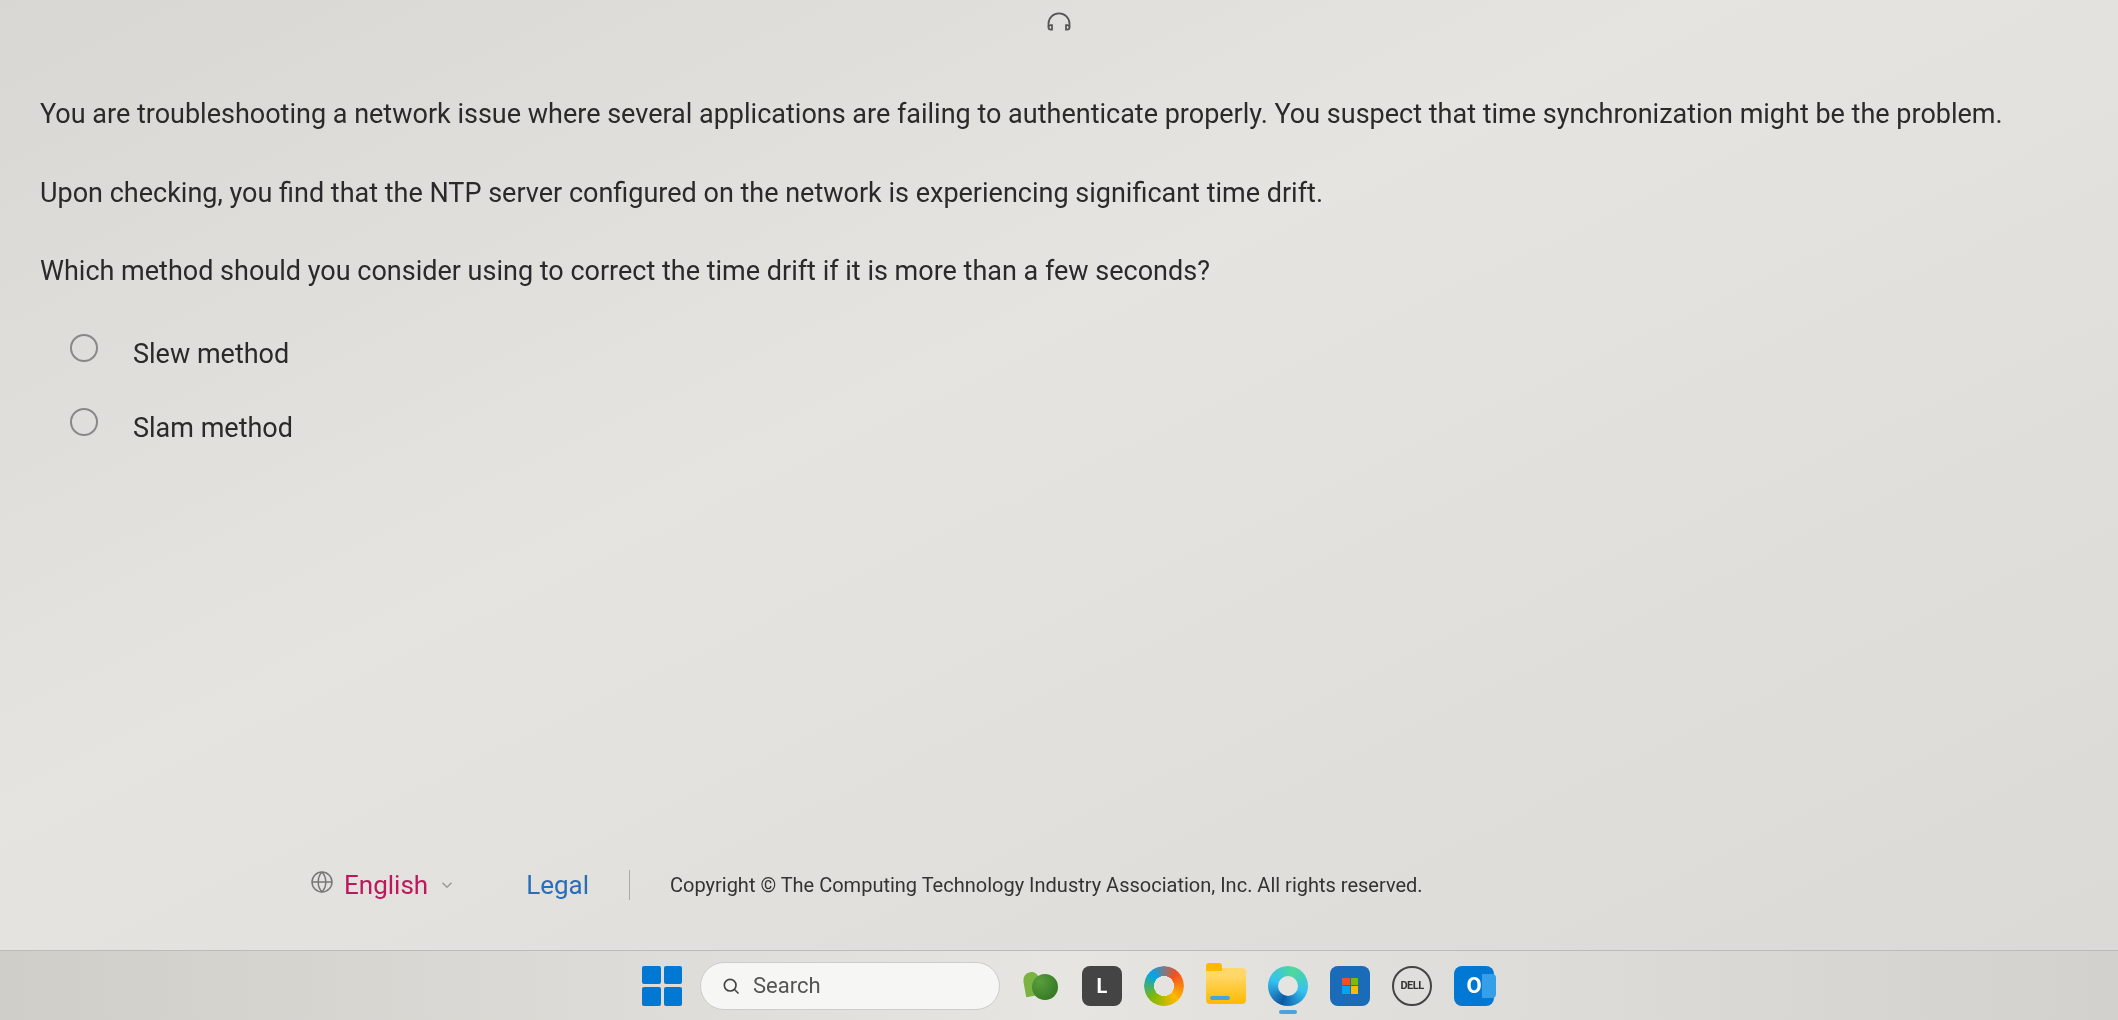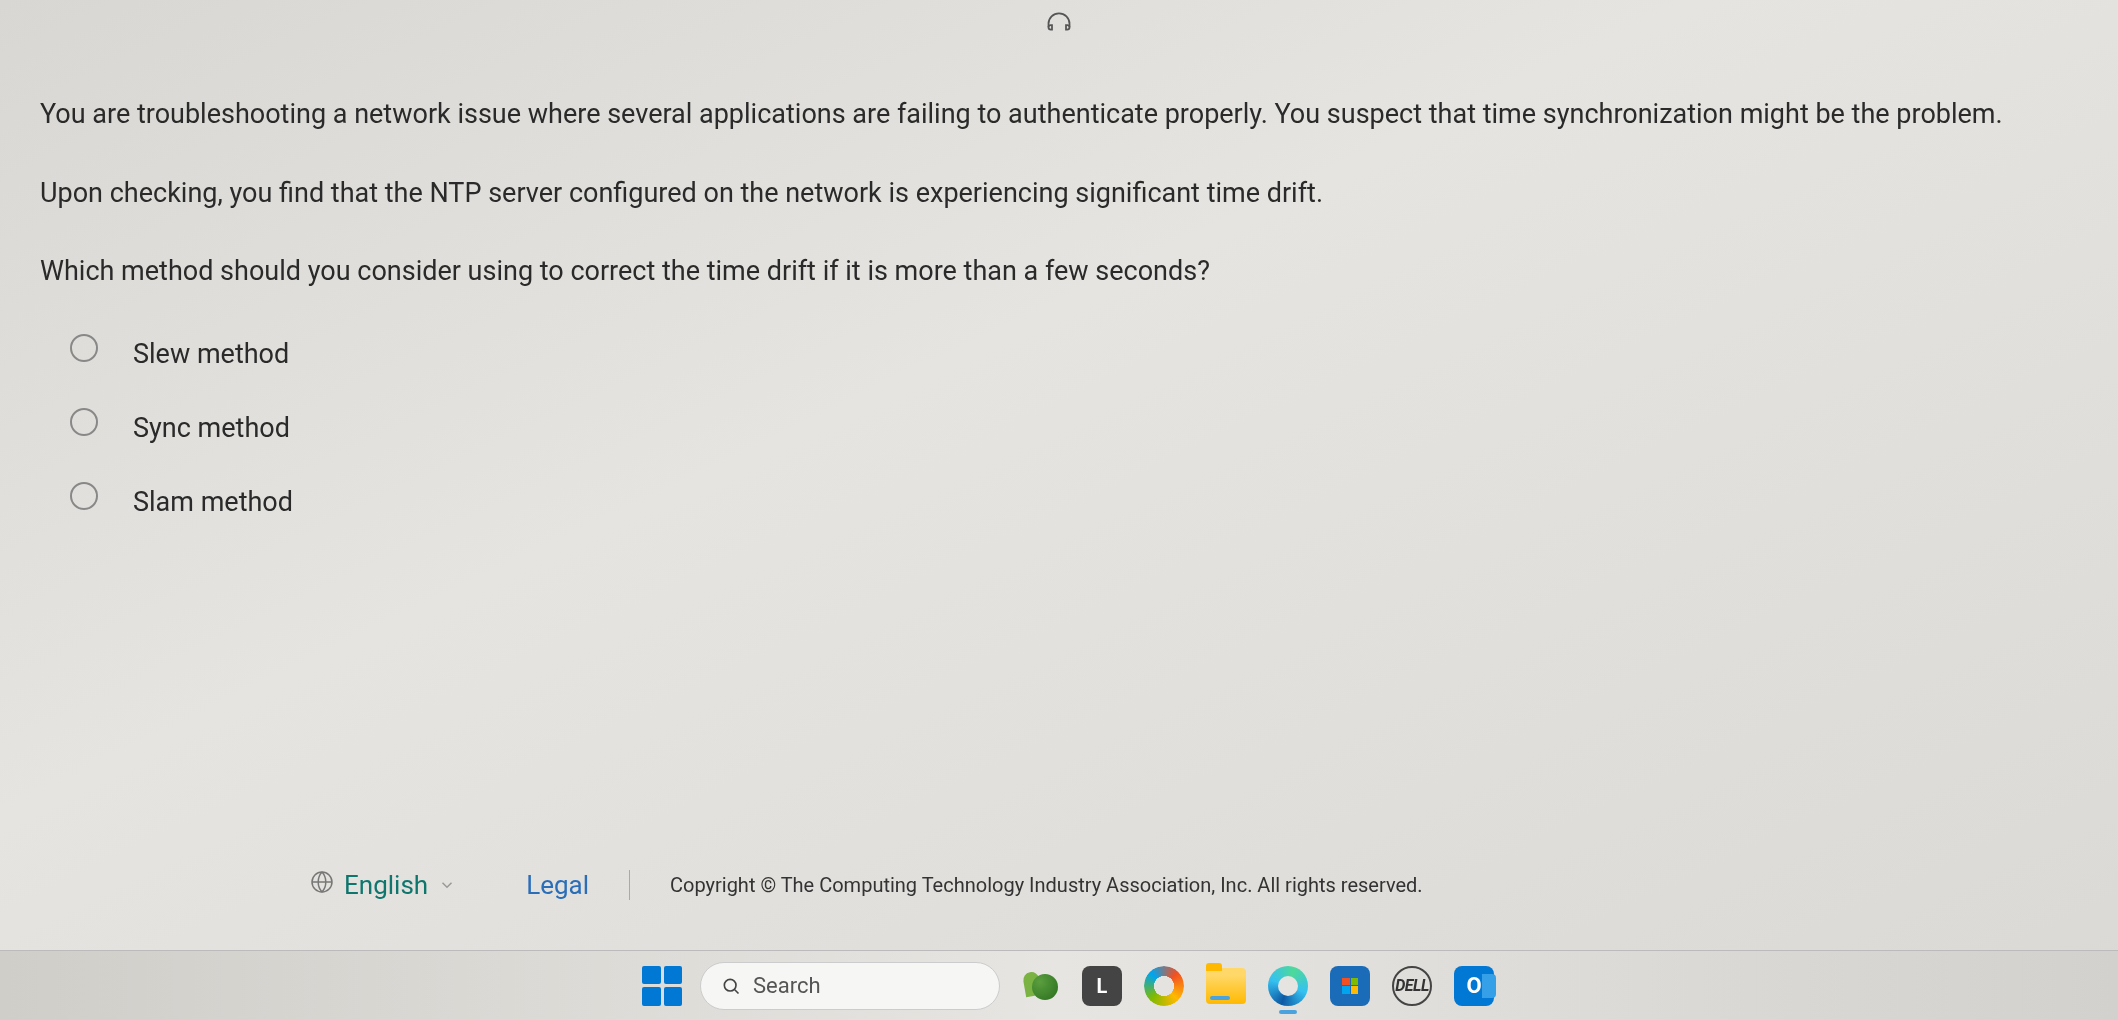--- a/index.html
+++ b/index.html
@@ -76,21 +76,21 @@
       display: flex;
       align-items: center;
       padding: 0 40px 0 310px;
       gap: 30px;
       font-size: 26px;
     }
     .lang-picker {
       display: flex;
       align-items: flex-end;
       gap: 10px;
-      color: #0f766e;
+      color: #be185d;
       cursor: pointer;
     }
     .globe-icon svg {
       width: 24px;
       height: 24px;
       stroke: #777;
       fill: none;
       stroke-width: 1.5;
     }
     .chevron-down svg {
@@ -292,24 +292,23 @@
     .store-icon .bag div:nth-child(3){background:#00a4ef;}
     .store-icon .bag div:nth-child(4){background:#ffb900;}
     .dell-icon {
       width: 40px;
       height: 40px;
       border: 2px solid #444;
       border-radius: 50%;
       display: flex;
       align-items: center;
       justify-content: center;
-      font-size: 16px;
+      font-size: 11px;
       font-weight: bold;
       color: #333;
-      font-style: italic;
       letter-spacing: -0.5px;
     }
     .outlook-icon {
       width: 40px;
       height: 40px;
       background: #0078d4;
       border-radius: 8px;
       display: flex;
       align-items: center;
       justify-content: center;
@@ -355,24 +354,20 @@
 
 <div class="content">
   <p class="question-text">You are troubleshooting a network issue where several applications are failing to authenticate properly. You suspect that time synchronization might be the problem.</p>
   <p class="question-text">Upon checking, you find that the NTP server configured on the network is experiencing significant time drift.</p>
   <p class="question-text">Which method should you consider using to correct the time drift if it is more than a few seconds?</p>
 
   <div class="options">
     <div class="option-row">
       <div class="radio-circle"></div>
       <span class="option-label">Slew method</span>
-    </div>
-    <div class="option-row">
-      <div class="radio-circle"></div>
-      <span class="option-label">Sync method</span>
     </div>
     <div class="option-row">
       <div class="radio-circle"></div>
       <span class="option-label">Slam method</span>
     </div>
   </div>
 </div>
 
 <div class="footer-bar">
   <div class="lang-picker">

